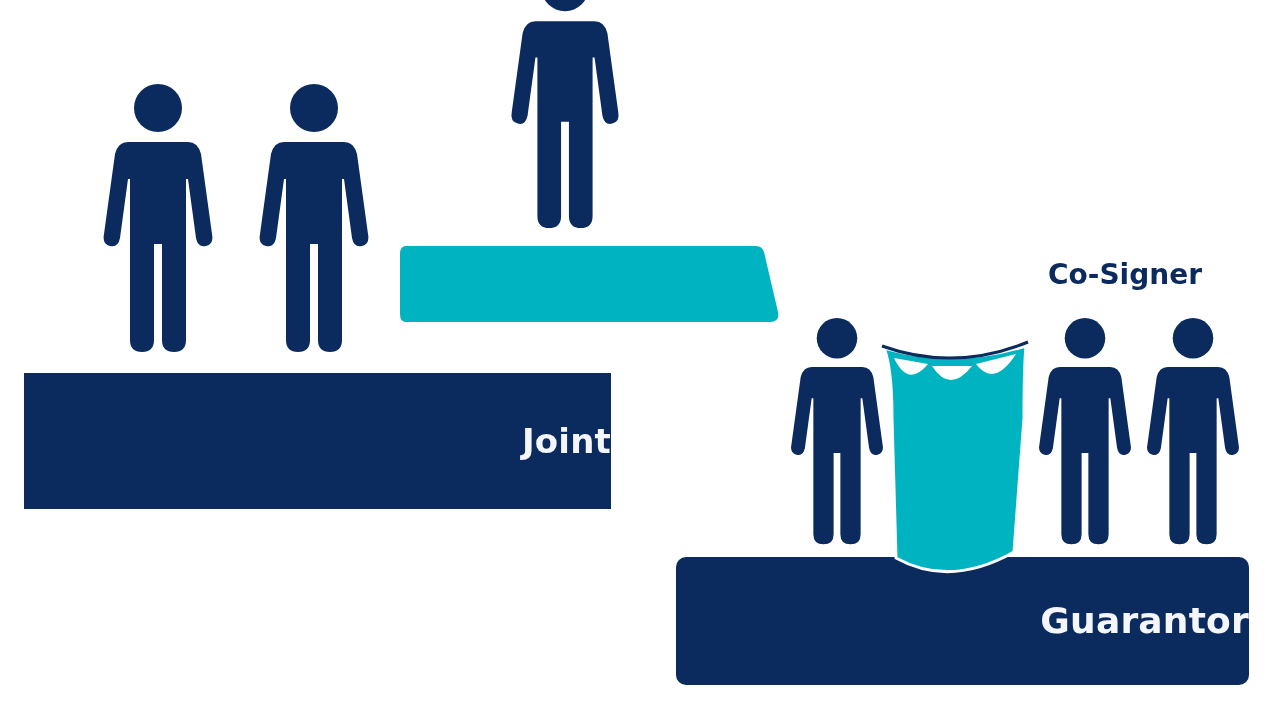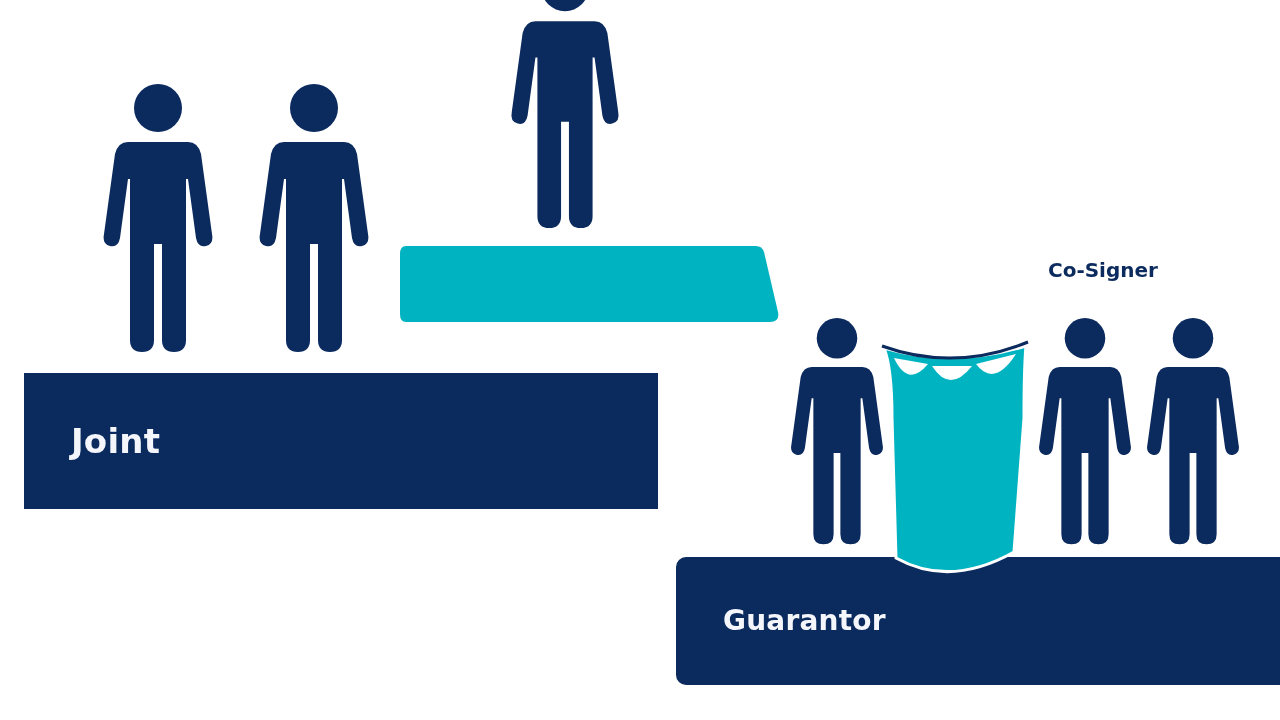--- a/index.html
+++ b/index.html
@@ -5,24 +5,24 @@
   html, body { margin: 0; padding: 0; }
   body {
     width: 1280px; height: 720px; position: relative; overflow: hidden;
     background: #ffffff;
     font-family: "DejaVu Sans", "Liberation Sans", sans-serif;
   }
   .person { position: absolute; width: 116px; height: 270px; }
   .person svg { width: 100%; height: 100%; display: block; }
   .panel {
     position: absolute; background: #0b2a5e; color: #f4f6fb;
-    display: flex; align-items: center; justify-content: flex-start; text-align: center;
-    font-weight: bold; font-size: 34px; line-height: 46px; letter-spacing: 0.2px; padding-left: 47px;
+    display: flex; align-items: center; justify-content: flex-end; text-align: center;
+    font-weight: bold; font-size: 34px; line-height: 46px; letter-spacing: 0.2px;
   }
-  .label-text { position: absolute; color: #0b2a5e; font-weight: bold; font-size: 20px; }
+  .label-text { position: absolute; color: #0b2a5e; font-weight: bold; font-size: 28px; }
   .shape { position: absolute; }
 </style>
 </head>
 <body>
 
 <svg width="0" height="0" style="position:absolute">
   <defs>
     <symbol id="person-sym" viewBox="0 0 116 270">
       <ellipse cx="58" cy="24" rx="24" ry="24"></ellipse>
       <path d="M28 58 Q18 58 15 70 L4 150 Q2 160 10 162 Q18 164 20 154 L28 95 L30 95 L30 256 Q30 268 42 268 Q54 268 54 256 L54 160 L62 160 L62 256 Q62 268 74 268 Q86 268 86 256 L86 95 L88 95 L96 154 Q98 164 106 162 Q114 160 112 150 L101 70 Q98 58 88 58 Z"></path>
@@ -67,21 +67,21 @@
       <use href="#person-sym"></use>
     </svg>
 </div>
 <div class="person" style="left:1144px; top:318px; width:98px; height:228px;">
   <svg fill="#0b2a5e">
       <use href="#person-sym"></use>
     </svg>
 </div>
 
 <div class="panel" style="left:676px; top:557px; width:573px; height:128px; border-radius:10px; padding-top:0;">
-  <span style="font-size:28px;">Guarantor</span>
+  <span style="font-size:36px;">Guarantor</span>
 </div>
 
 <svg class="shape" style="left:878px; top:338px;" width="156" height="244">
   <path d="M6 10 Q14 30 14 80 L18 220 Q72 250 136 214 L146 80 Q146 30 148 8 Q76 30 6 10 Z" fill="#00b3c1" stroke="#ffffff" stroke-width="3"></path>
   <path d="M4 8 Q76 34 150 4" fill="none" stroke="#0b2a5e" stroke-width="3"></path>
   <path d="M16 20 Q30 50 50 26 Z" fill="#ffffff"></path>
   <path d="M54 28 Q72 56 94 28 Z" fill="#ffffff"></path>
   <path d="M98 26 Q116 50 138 16 Z" fill="#ffffff"></path>
 </svg>
 

